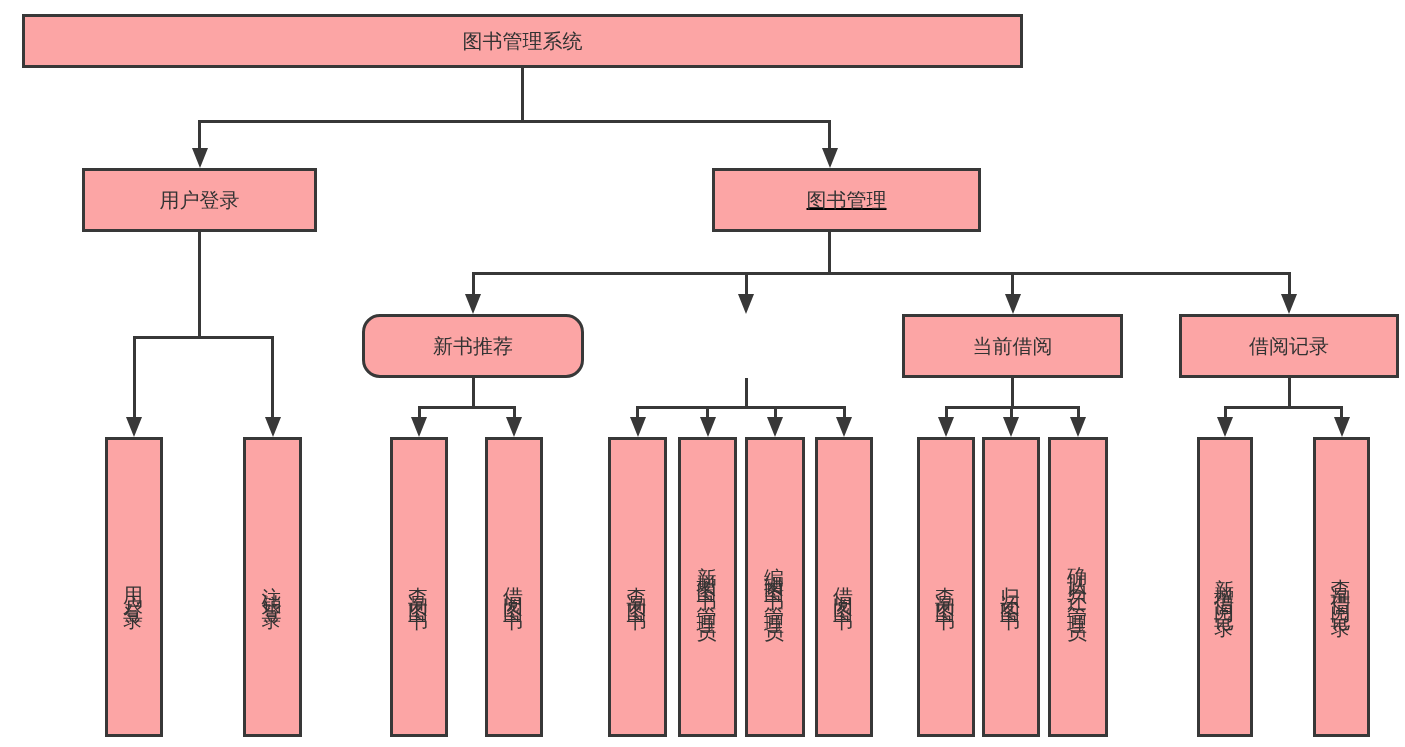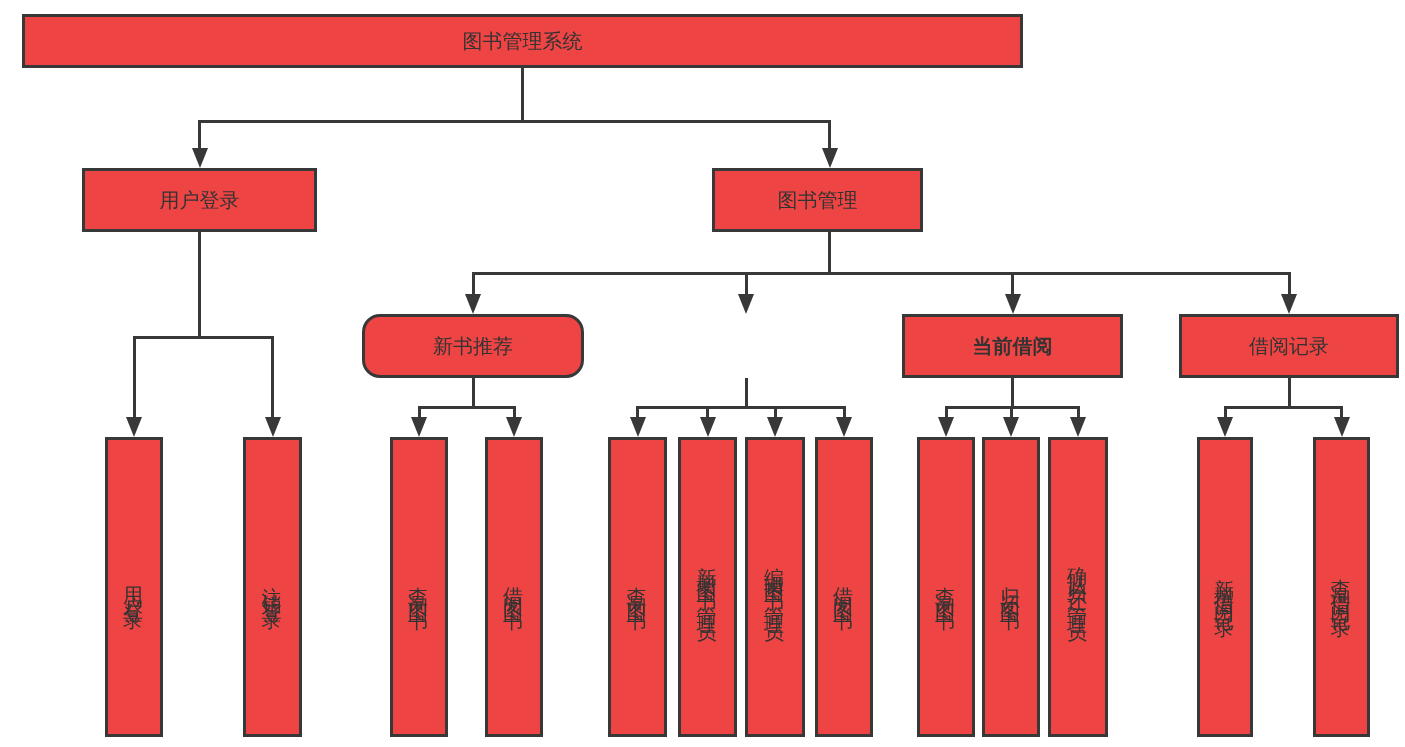--- a/index.html
+++ b/index.html
@@ -11,21 +11,21 @@
   #stage {
     position: relative;
     width: 1405px;
     height: 747px;
     background: var(--bg, #ffffff);
     overflow: hidden;
   }
   .node {
     position: absolute;
     box-sizing: border-box;
-    background: #ef4444;
+    background: #fca5a5;
     border: 3px solid var(--line, #383838);
     display: flex;
     align-items: center;
     justify-content: center;
     z-index: 2;
   }
   .node-label {
     color: var(--text, #333333);
     font-size: 20px;
     white-space: nowrap;
@@ -64,27 +64,27 @@
 </head>
 <body>
 
 <div id="stage">
 <div class="node node-h" style="left: 22px; top: 14px; width: 1001px; height: 54px;">
       <span class="node-label">图书管理系统</span>
     </div>
     <div class="node node-h" style="left: 82px; top: 168px; width: 235px; height: 64px;">
       <span class="node-label">用户登录</span>
     </div>
-    <div class="node node-h" style="left: 712px; top: 168px; width: 211px; height: 64px;">
+    <div class="node node-h" style="left: 712px; top: 168px; width: 269px; height: 64px; text-decoration: underline;">
       <span class="node-label">图书管理</span>
     </div>
     <div class="node node-h" style="left: 362px; top: 314px; width: 222px; height: 64px; border-radius: 18px;">
       <span class="node-label">新书推荐</span>
     </div>
-    <div class="node node-h" style="left: 902px; top: 314px; width: 221px; height: 64px; font-weight: bold;">
+    <div class="node node-h" style="left: 902px; top: 314px; width: 221px; height: 64px;">
       <span class="node-label">当前借阅</span>
     </div>
     <div class="node node-h" style="left: 1179px; top: 314px; width: 220px; height: 64px;">
       <span class="node-label">借阅记录</span>
     </div>
     <div class="node node-v" style="left: 105px; top: 437px; width: 58px; height: 300px;">
       <span class="node-label">用户登录</span>
     </div>
     <div class="node node-v" style="left: 243px; top: 437px; width: 59px; height: 300px;">
       <span class="node-label">注销登录</span>

